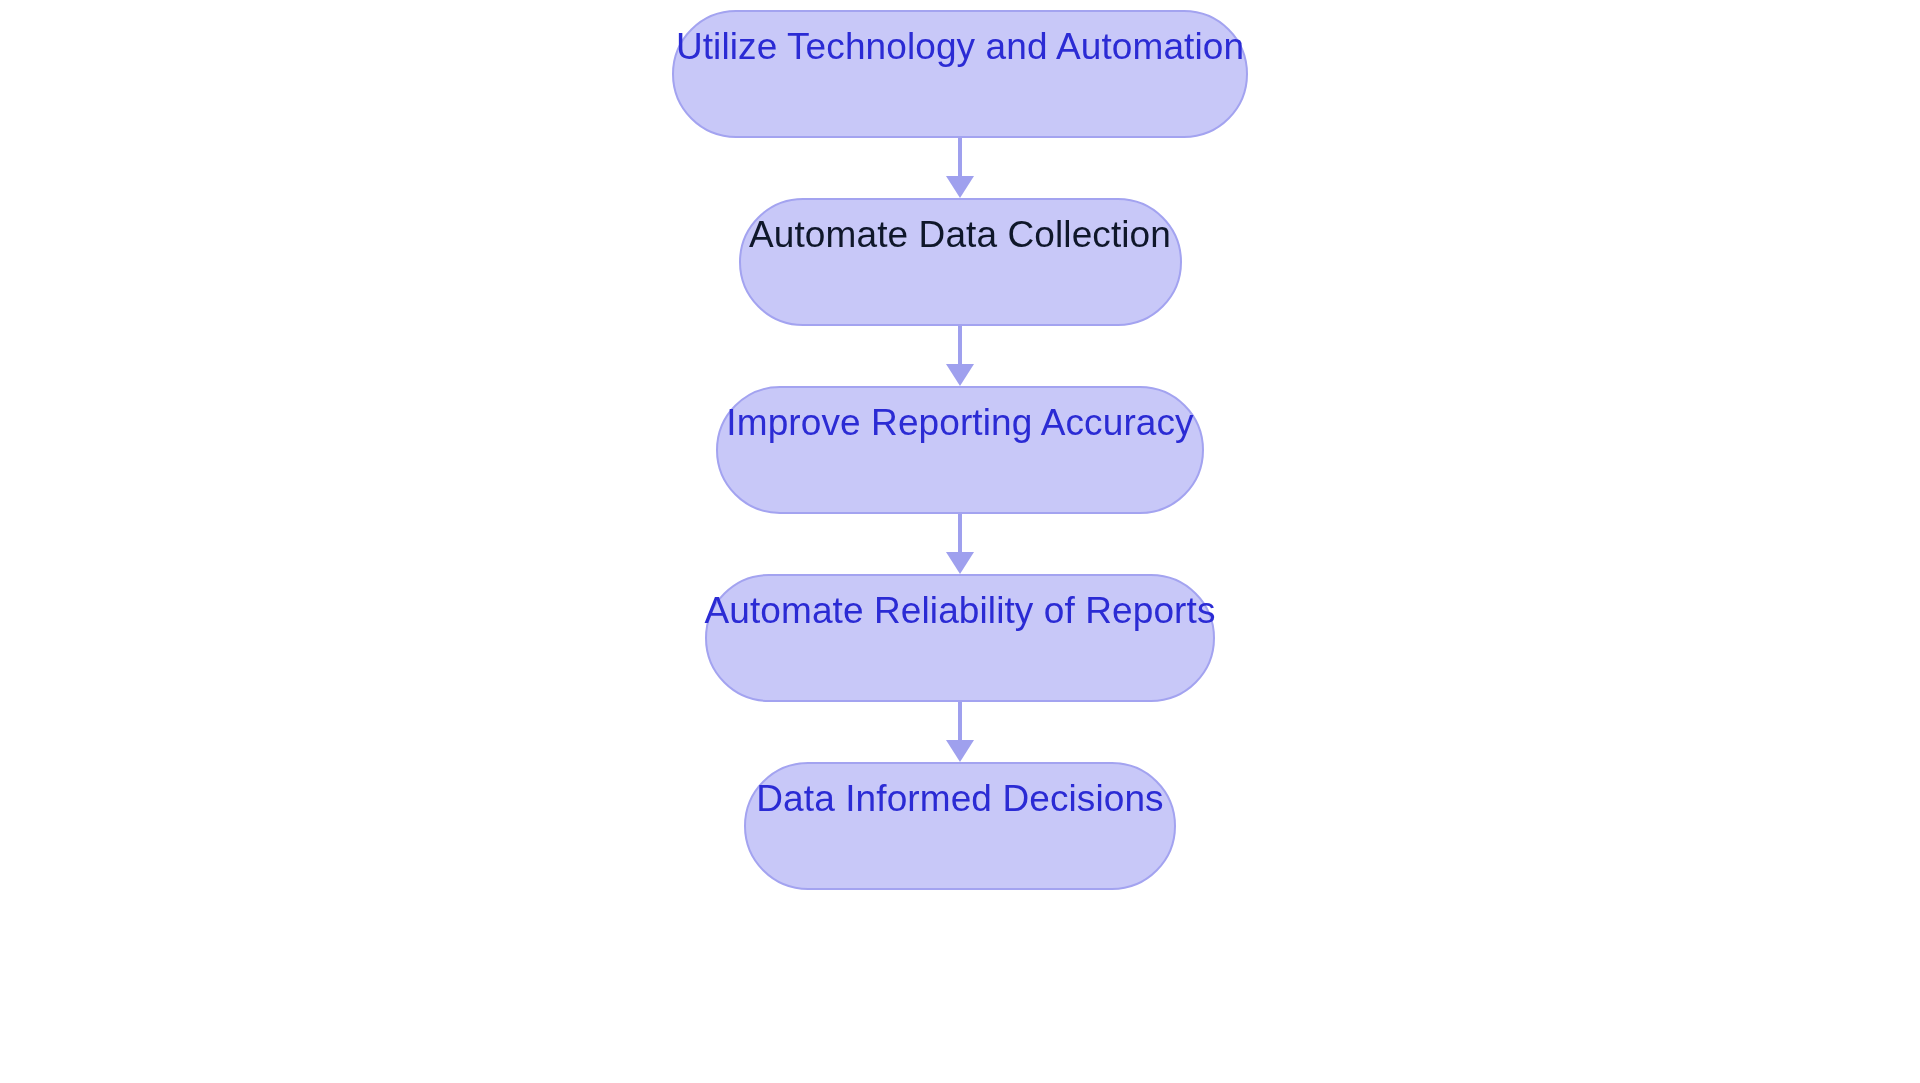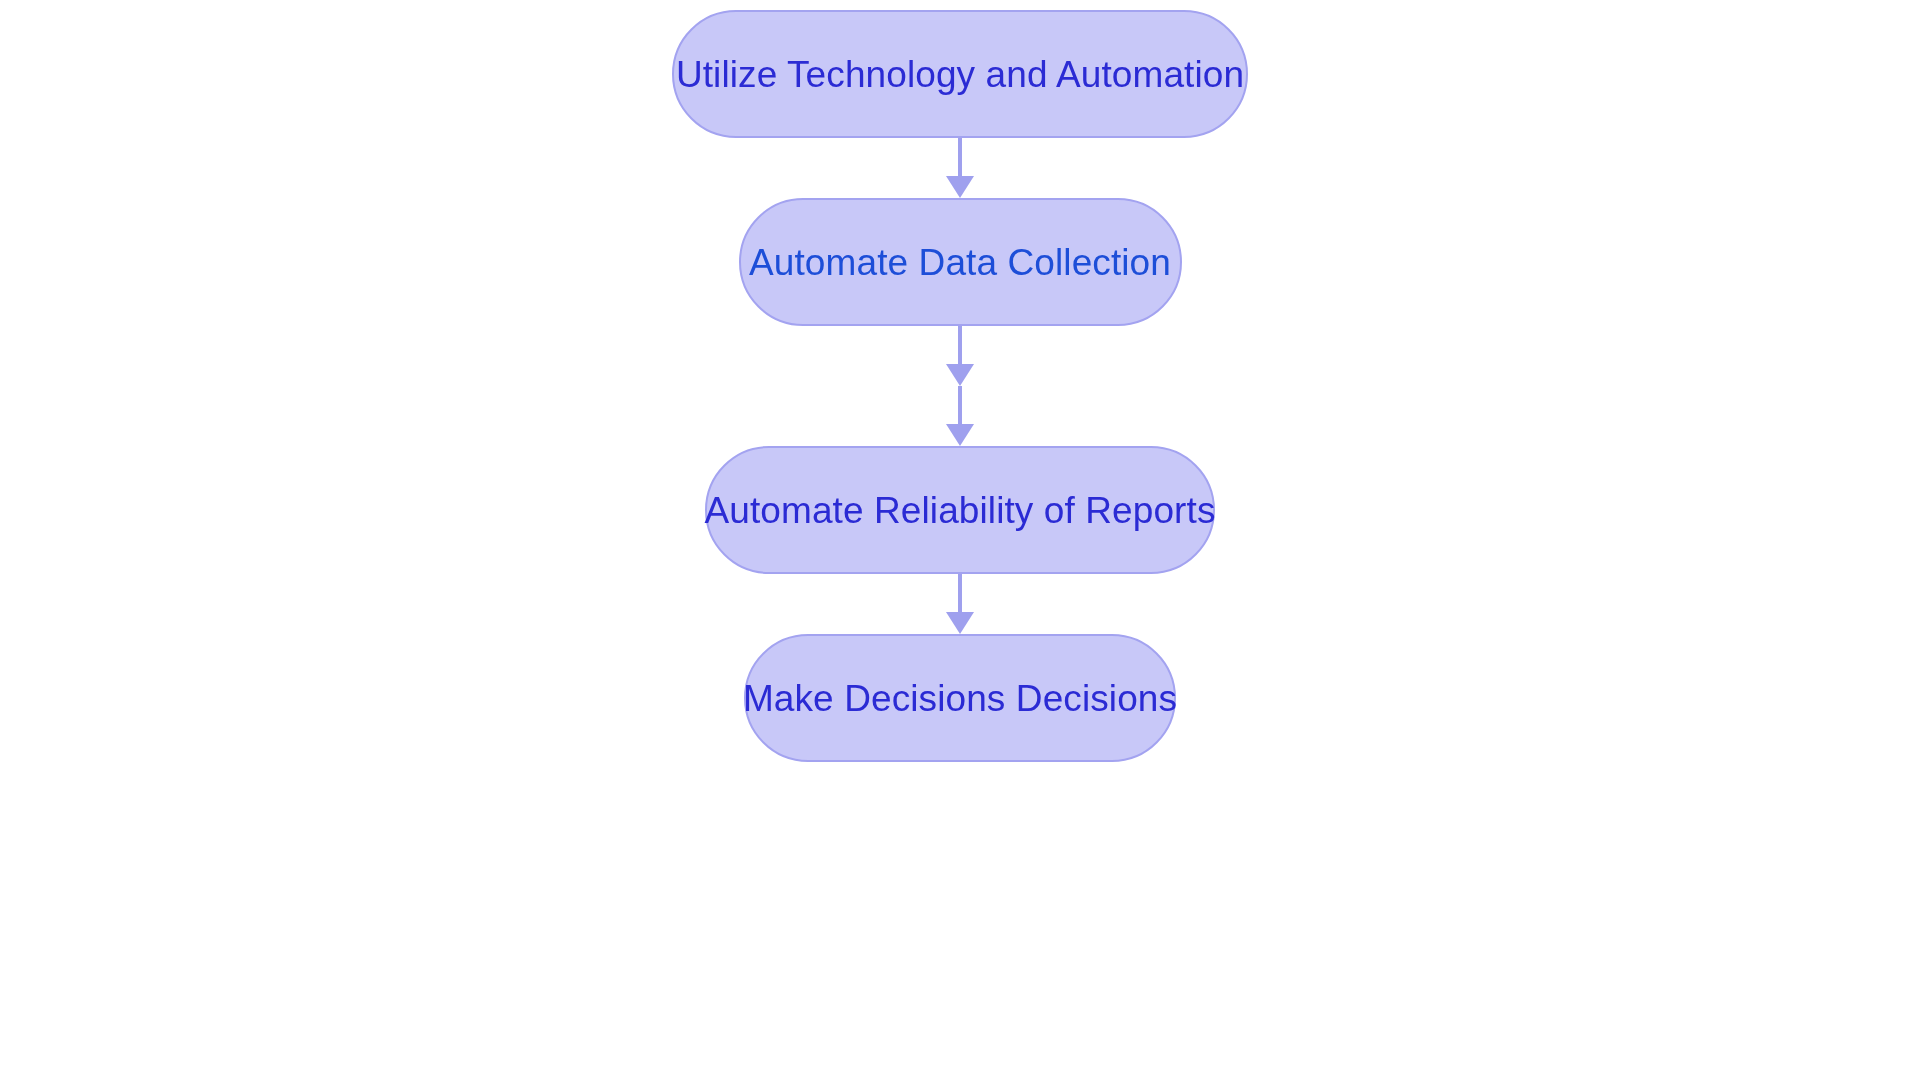--- a/index.html
+++ b/index.html
@@ -33,21 +33,21 @@
     align-items: center;
   }
 
   .flow-node {
     box-sizing: border-box;
     height: 128px;
     border-radius: 64px;
     background: #c8c8f8;
     border: 2px solid #a3a3f0;
     display: flex;
-    align-items: center;
+    align-items: flex-start;
     justify-content: center;
     padding: 16px 46px;
     flex: 0 0 auto;
   }
 
   .flow-node-label {
     color: #2b2bd4;
     font-family: "Liberation Sans", sans-serif;
     font-size: 37px;
     font-weight: 400;
@@ -93,41 +93,44 @@
     <div class="flow-node" style="width: 576px; background: rgb(200, 200, 248); border-color: rgb(163, 163, 240);">
       <span class="flow-node-label" style="color: rgb(43, 43, 212);">Utilize Technology and Automation</span>
     </div>
 
     <div class="flow-connector">
       <div class="connector-stem" style="background: rgb(159, 160, 238);"></div>
       <div class="connector-head" style="border-top-color: rgb(159, 160, 238);"></div>
     </div>
 
     <div class="flow-node" style="width: 443px; background: rgb(200, 200, 248); border-color: rgb(163, 163, 240);">
-      <span class="flow-node-label" style="color: #1d4ed8;">Automate Data Collection</span>
+      <span class="flow-node-label" style="color: #0f172a;">Automate Data Collection</span>
     </div>
 
     <div class="flow-connector">
       <div class="connector-stem" style="background: rgb(159, 160, 238);"></div>
       <div class="connector-head" style="border-top-color: rgb(159, 160, 238);"></div>
     </div>
 
+    <div class="flow-node" style="width: 488px; background: rgb(200, 200, 248); border-color: rgb(163, 163, 240);">
+      <span class="flow-node-label" style="color: rgb(43, 43, 212);">Improve Reporting Accuracy</span>
+    </div>
 
     <div class="flow-connector">
       <div class="connector-stem" style="background: rgb(159, 160, 238);"></div>
       <div class="connector-head" style="border-top-color: rgb(159, 160, 238);"></div>
     </div>
 
     <div class="flow-node" style="width: 510px; background: rgb(200, 200, 248); border-color: rgb(163, 163, 240);">
       <span class="flow-node-label" style="color: rgb(43, 43, 212);">Automate Reliability of Reports</span>
     </div>
 
     <div class="flow-connector">
       <div class="connector-stem" style="background: rgb(159, 160, 238);"></div>
       <div class="connector-head" style="border-top-color: rgb(159, 160, 238);"></div>
     </div>
 
     <div class="flow-node" style="width: 432px; background: rgb(200, 200, 248); border-color: rgb(163, 163, 240);">
-      <span class="flow-node-label" style="color: rgb(43, 43, 212);">Make Decisions Decisions</span>
+      <span class="flow-node-label" style="color: rgb(43, 43, 212);">Data Informed Decisions</span>
     </div>
 
   </div>
 </div>
 
 </body></html>

